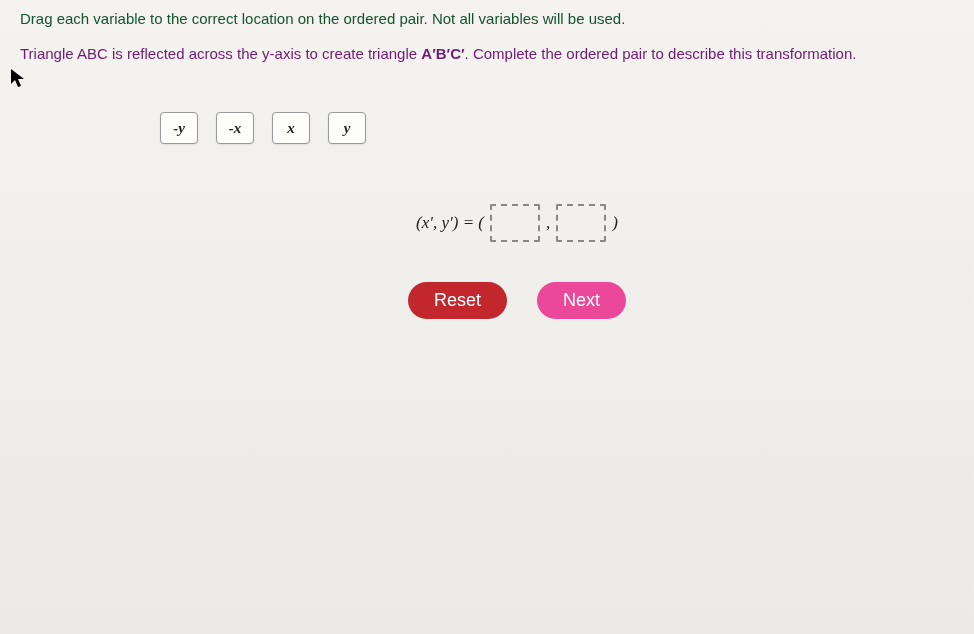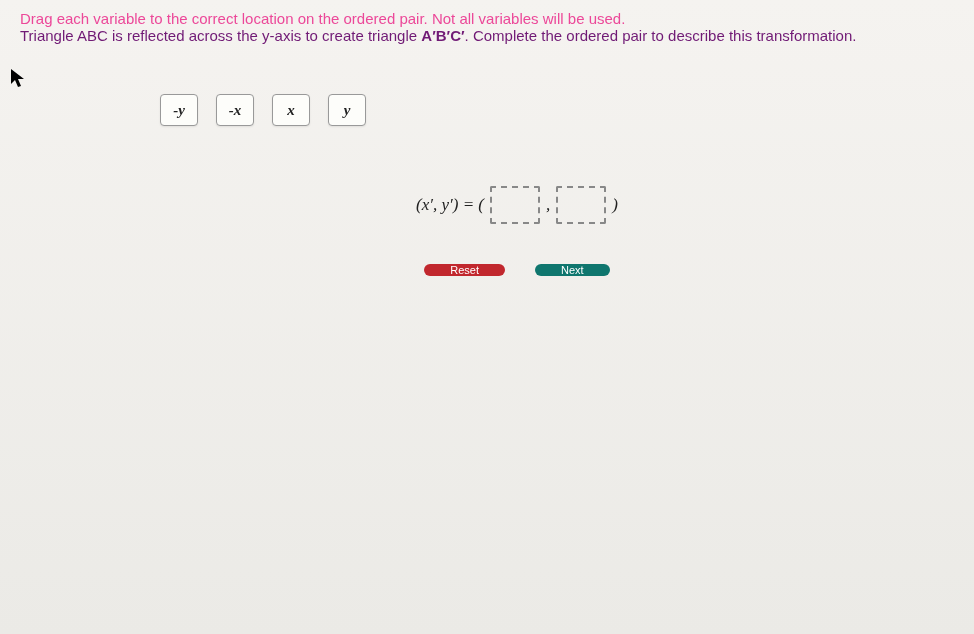--- a/index.html
+++ b/index.html
@@ -12,21 +12,22 @@
       width: 974px;
       height: 634px;
       background: linear-gradient(to bottom, #f5f3f0 0%, #ebeae6 100%);
       padding: 10px 20px;
       color: #333;
       position: relative;
       overflow: hidden;
     }
     .instruction {
       font-size: 15px;
-      color: #ec4899;
+      color: #14532d;
+      margin-bottom: 18px;
     }
     .problem-text {
       font-size: 15px;
       color: #701a75;
       margin-bottom: 50px;
     }
     .cursor {
       position: absolute;
       top: 68px;
       left: 10px;
@@ -79,31 +80,31 @@
     }
     .buttons-row {
       display: flex;
       gap: 30px;
       justify-content: center;
       margin-left: 60px;
     }
     .btn {
       border: none;
       border-radius: 20px;
-      padding: 0 26px;
-      font-size: 11px;
+      padding: 8px 26px;
+      font-size: 18px;
       color: #fff;
       cursor: pointer;
       font-family: Arial, sans-serif;
     }
     .btn-reset {
       background: #c1272d;
     }
     .btn-next {
-      background: #0f766e;
+      background: #ec4899;
     }
   </style>
 </head>
 <body>
 
 <div class="instruction">Drag each variable to the correct location on the ordered pair. Not all variables will be used.</div>
 
 <div class="problem-text">
   <span>Triangle ABC is reflected across the y-axis to create triangle </span><b>A′B′C′</b><span>. Complete the ordered pair to describe this transformation.</span>
 </div>

